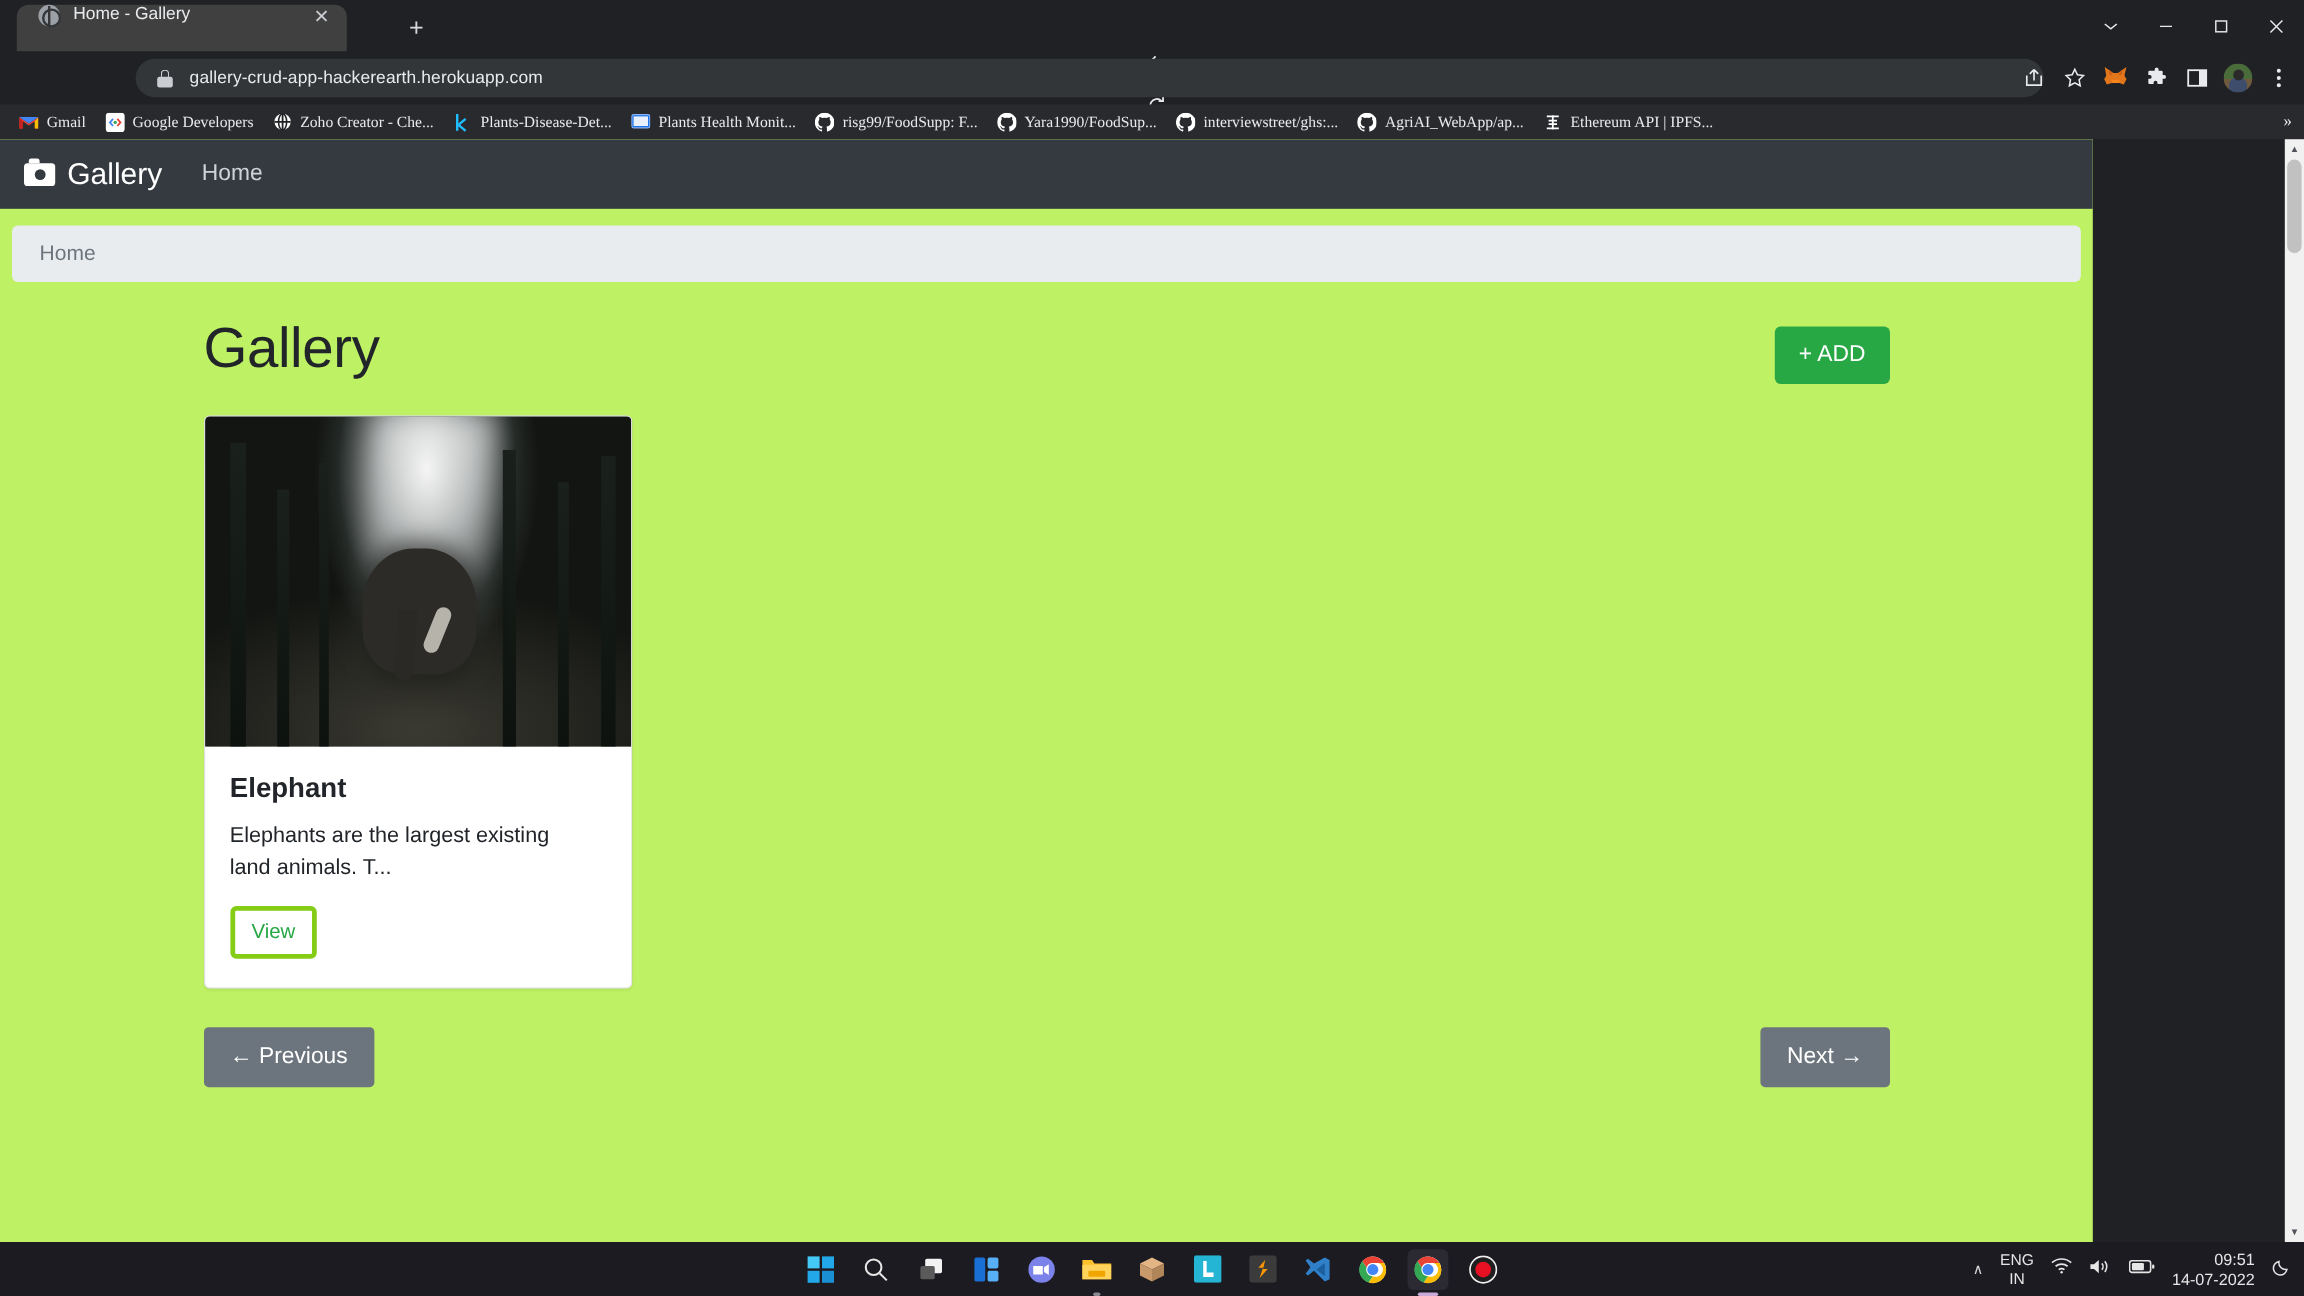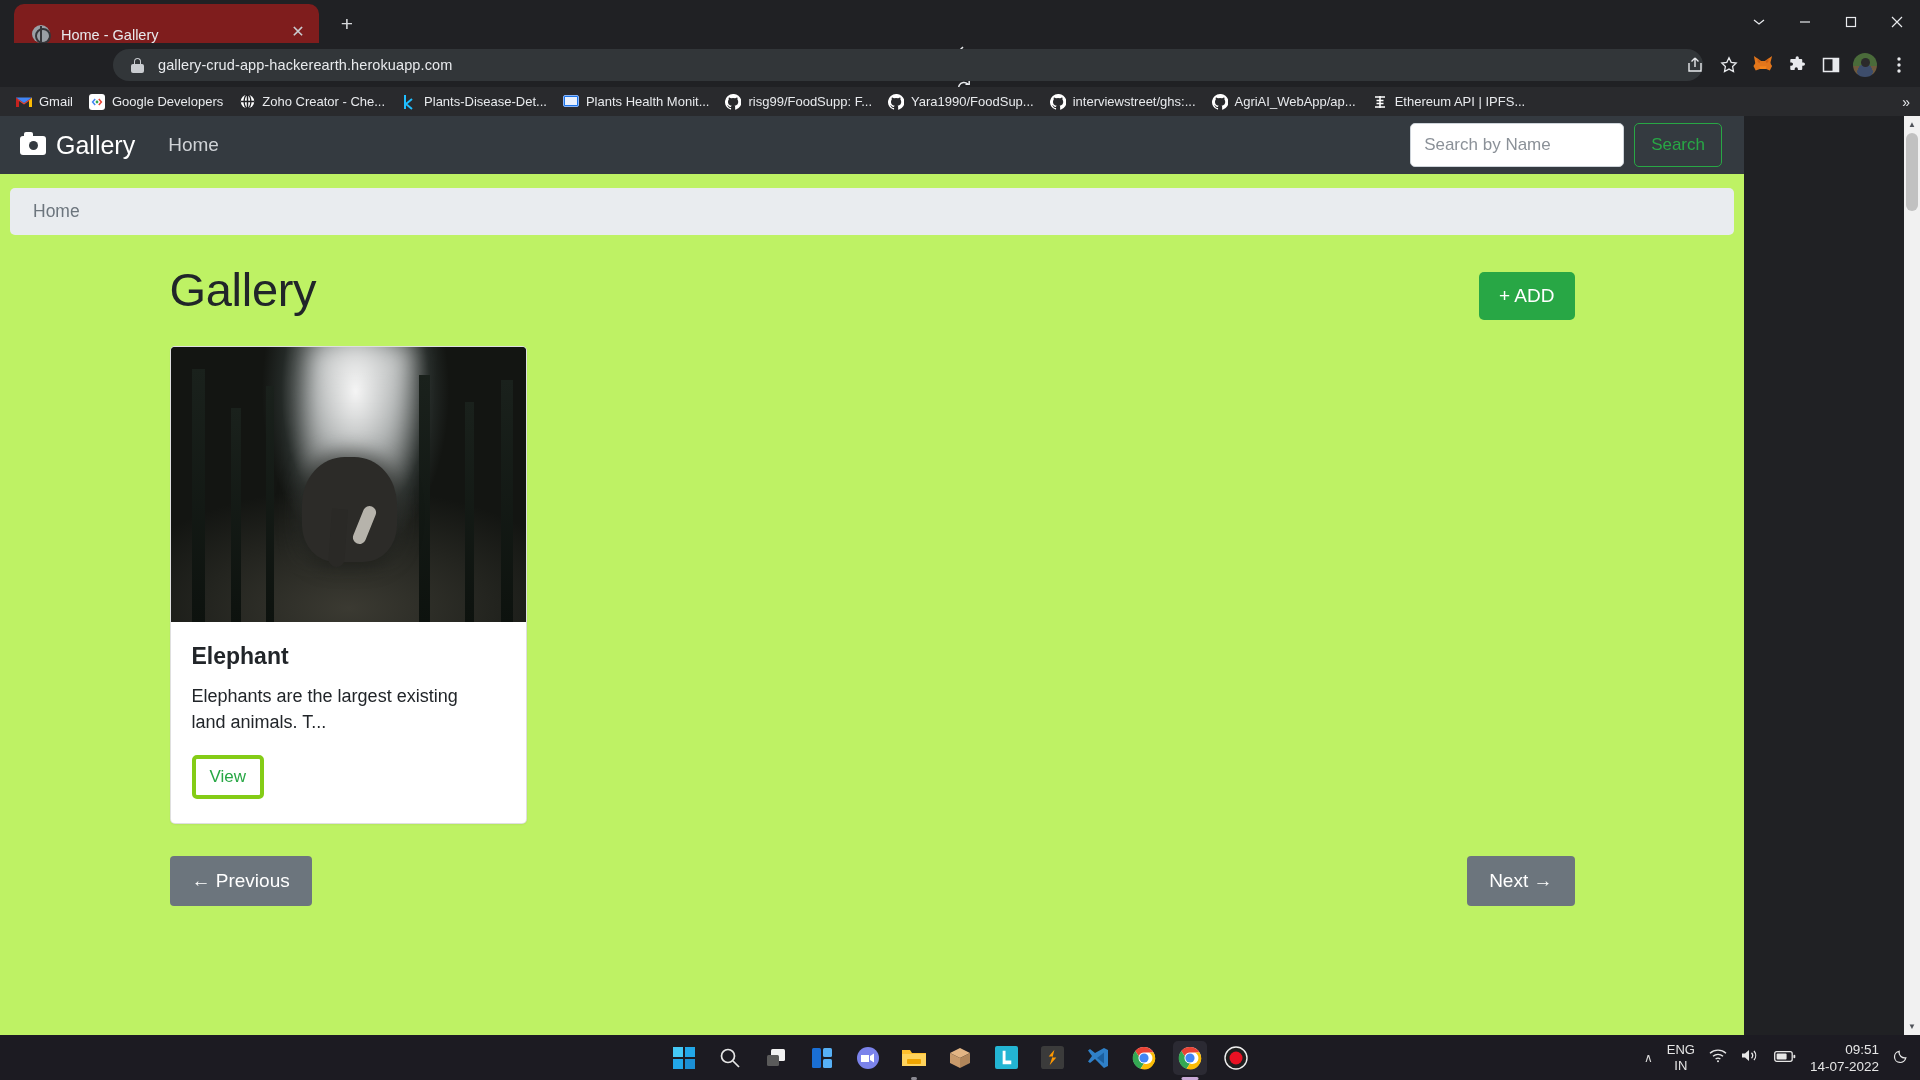--- a/index.html
+++ b/index.html
@@ -9,23 +9,23 @@
     font-family: "Liberation Sans", sans-serif;
     background: #fff;
   }
   body { position: relative; }
 
   
   .browser { position: absolute; top:0; left:0; width:1920px; height:1035px; background:#202124; }
 
   .titlebar { position:relative; height:43px; background:#202124; }
   .tab {
-    position:absolute; left:14px; top:4px; width:305px; height:39px;
-    background:#7f1d1d; border-radius:10px 10px 0 0;
-    display:flex; align-items:flex-end; padding:0 10px;
+    position:absolute; left:14px; top:4px; width:275px; height:39px;
+    background:#404040; border-radius:10px 10px 0 0;
+    display:flex; align-items:flex-start; padding:0 10px;
   }
   .tab-favicon {
     width:18px; height:18px; border-radius:50%;
     background:#9aa0a6; margin-left:8px; margin-right:11px;
     position:relative; flex:none;
   }
   .tab-favicon::before{
     content:""; position:absolute; left:3px; top:3px; width:12px; height:12px;
     border-radius:50%; border:2px solid #35363a;
   }
@@ -62,21 +62,21 @@
   .tb-icon { width:34px; height:34px; display:flex; align-items:center; justify-content:center; color:#e8eaed; }
   .avatar-img {
     width:24px;height:24px;border-radius:50%;
     background:
       radial-gradient(circle at 50% 78%, #3d4d6b 0 34%, transparent 35%),
       linear-gradient(#4a6b3a 0 55%, #6f5a3d 55% 100%);
   }
   .avatar-img::after{content:"";display:block;width:9px;height:9px;border-radius:50%;background:#2b2a2b;margin:5px auto 0;}
   .fox { width:22px;height:20px; }
 
-  .bookmarks { height:29px; background:#292a2d; display:flex; align-items:center; padding-left:8px; position:relative; }
+  .bookmarks { height:29px; background:#292a2d; display:flex; align-items:center; padding-left:8px; position:relative;font-family:Liberation Serif, serif; }
   .bm { display:flex; align-items:center; height:24px; padding:0 8px; border-radius:4px; white-space:nowrap; }
   .bm-label { color:#e8eaed; font-size:13px; margin-left:7px; }
   .bm-ico { width:16px; height:16px; flex:none; display:flex; align-items:center; justify-content:center; }
   .bm-chev { position:absolute; right:10px; color:#e8eaed; font-size:14px; }
 
   
   .page { position:absolute; top:116px; left:0; width:1744px; height:919px; background:#bef264; overflow:hidden; }
 
   .navbar {
     height:58px; background:#343a40; display:flex; align-items:center;
@@ -392,24 +392,20 @@
 
 <div class="page">
 
   <div class="navbar">
     <div class="brand">
       <span class="cam"></span>
       <span>Gallery</span>
     </div>
     <a class="nav-link">Home</a>
 
-    <div class="nav-right">
-      <input class="search-input" type="text" placeholder="Search by Name" style="">
-      <button class="search-btn">Search</button>
-    </div>
   </div>
 
   <div class="breadcrumb">
     <span>Home</span>
   </div>
 
   <div class="container">
     <div class="head-row">
       <h1 class="page-title">Gallery</h1>
       <button class="add-btn">+ ADD</button>

